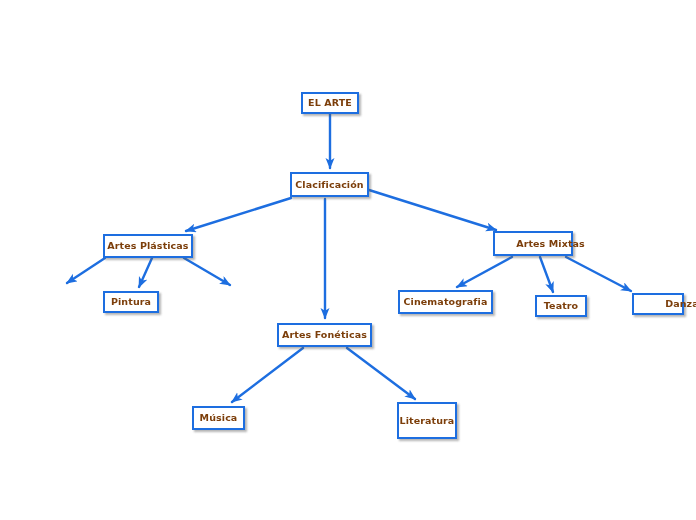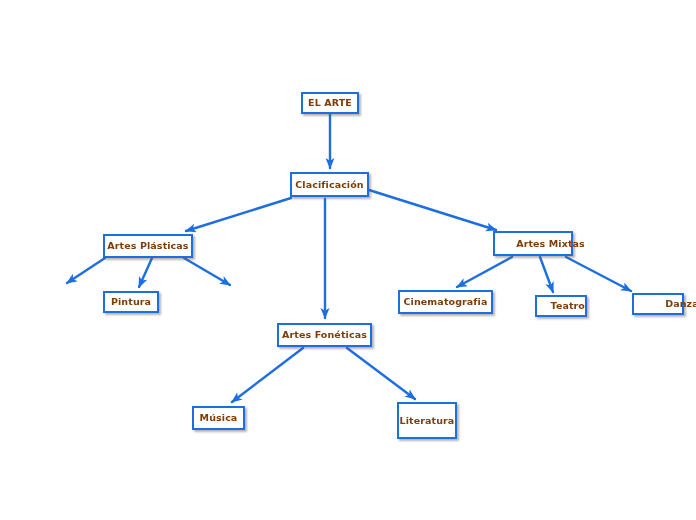--- a/index.html
+++ b/index.html
@@ -104,21 +104,21 @@
   </div>
 
   <div class="node" style="left:493px; top:231px; width:80px; height:25px;padding-left:35px;">
     <span class="node-label">Artes Mixtas</span>
   </div>
 
   <div class="node" style="left:398px; top:290px; width:95px; height:24px;">
     <span class="node-label">Cinematografia</span>
   </div>
 
-  <div class="node" style="left:535px; top:295px; width:52px; height:22px;justify-content:flex-end;">
+  <div class="node" style="left:535px; top:295px; width:52px; height:22px;">
     <span class="node-label">Teatro</span>
   </div>
 
   <div class="node" style="left:632px; top:293px; width:48px; height:22px;padding-left:48px;">
     <span class="node-label">Danza</span>
   </div>
 
 </div>
 
 </body></html>

